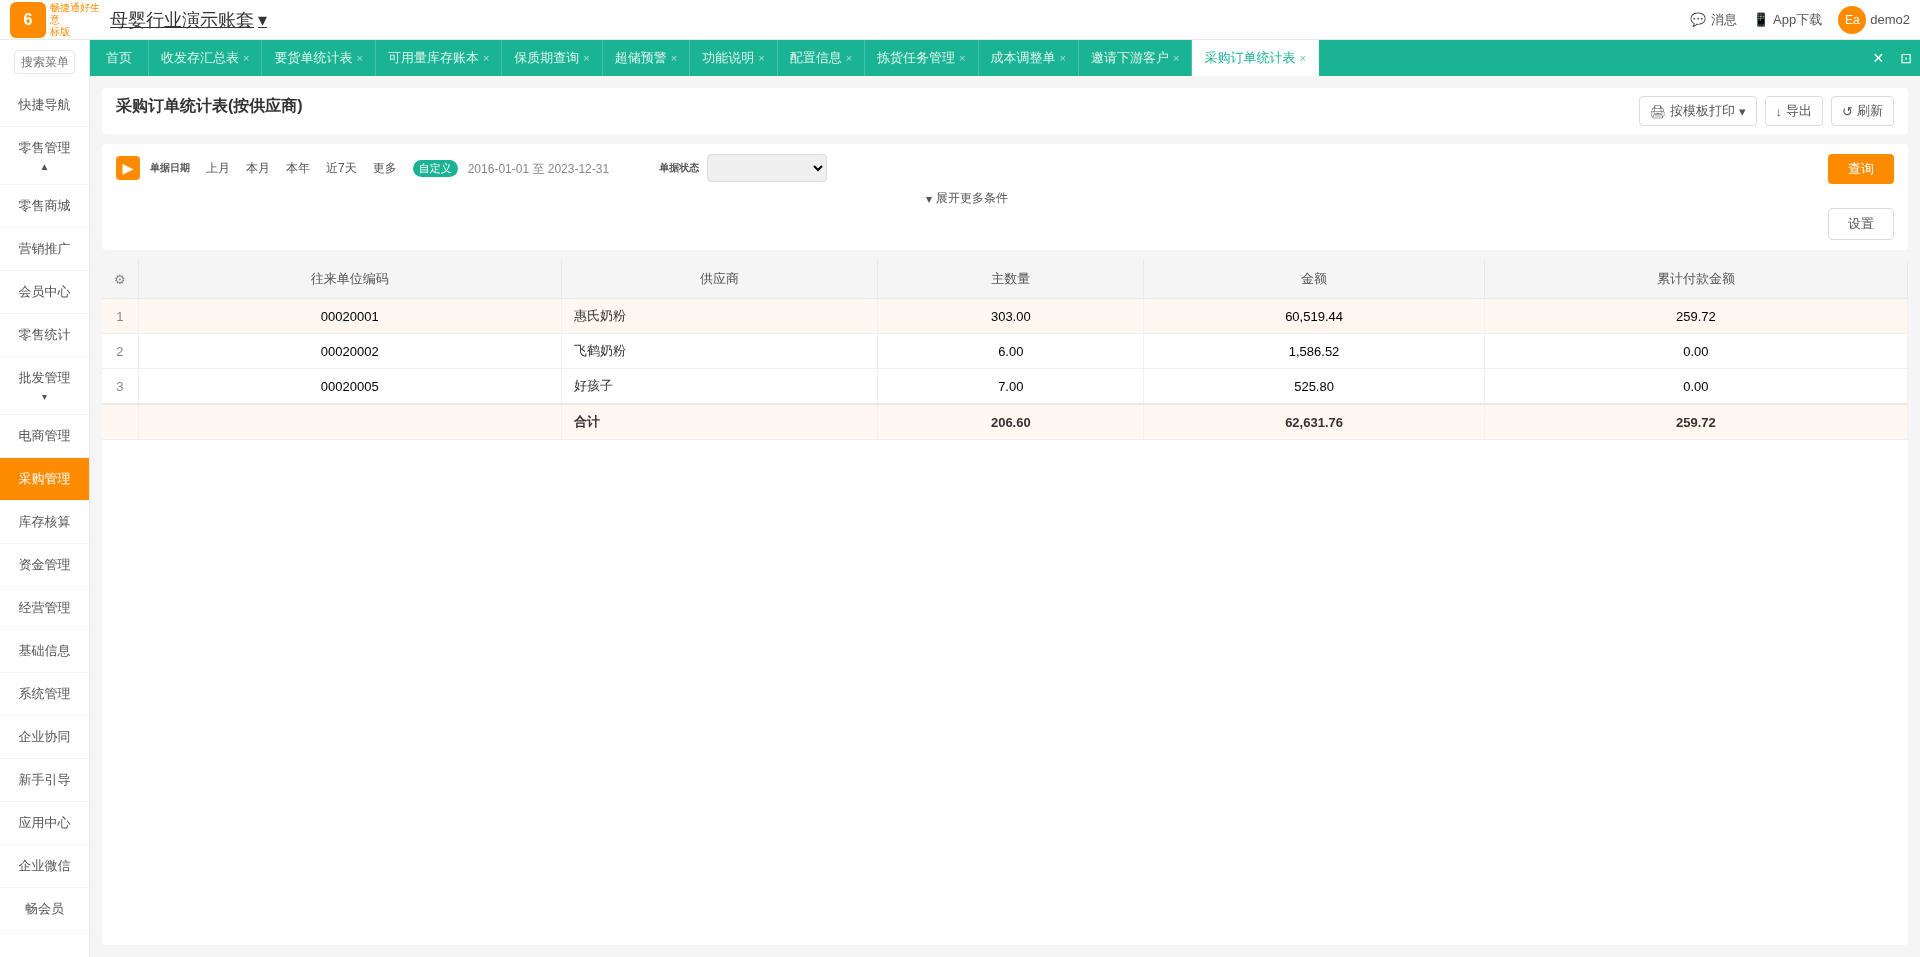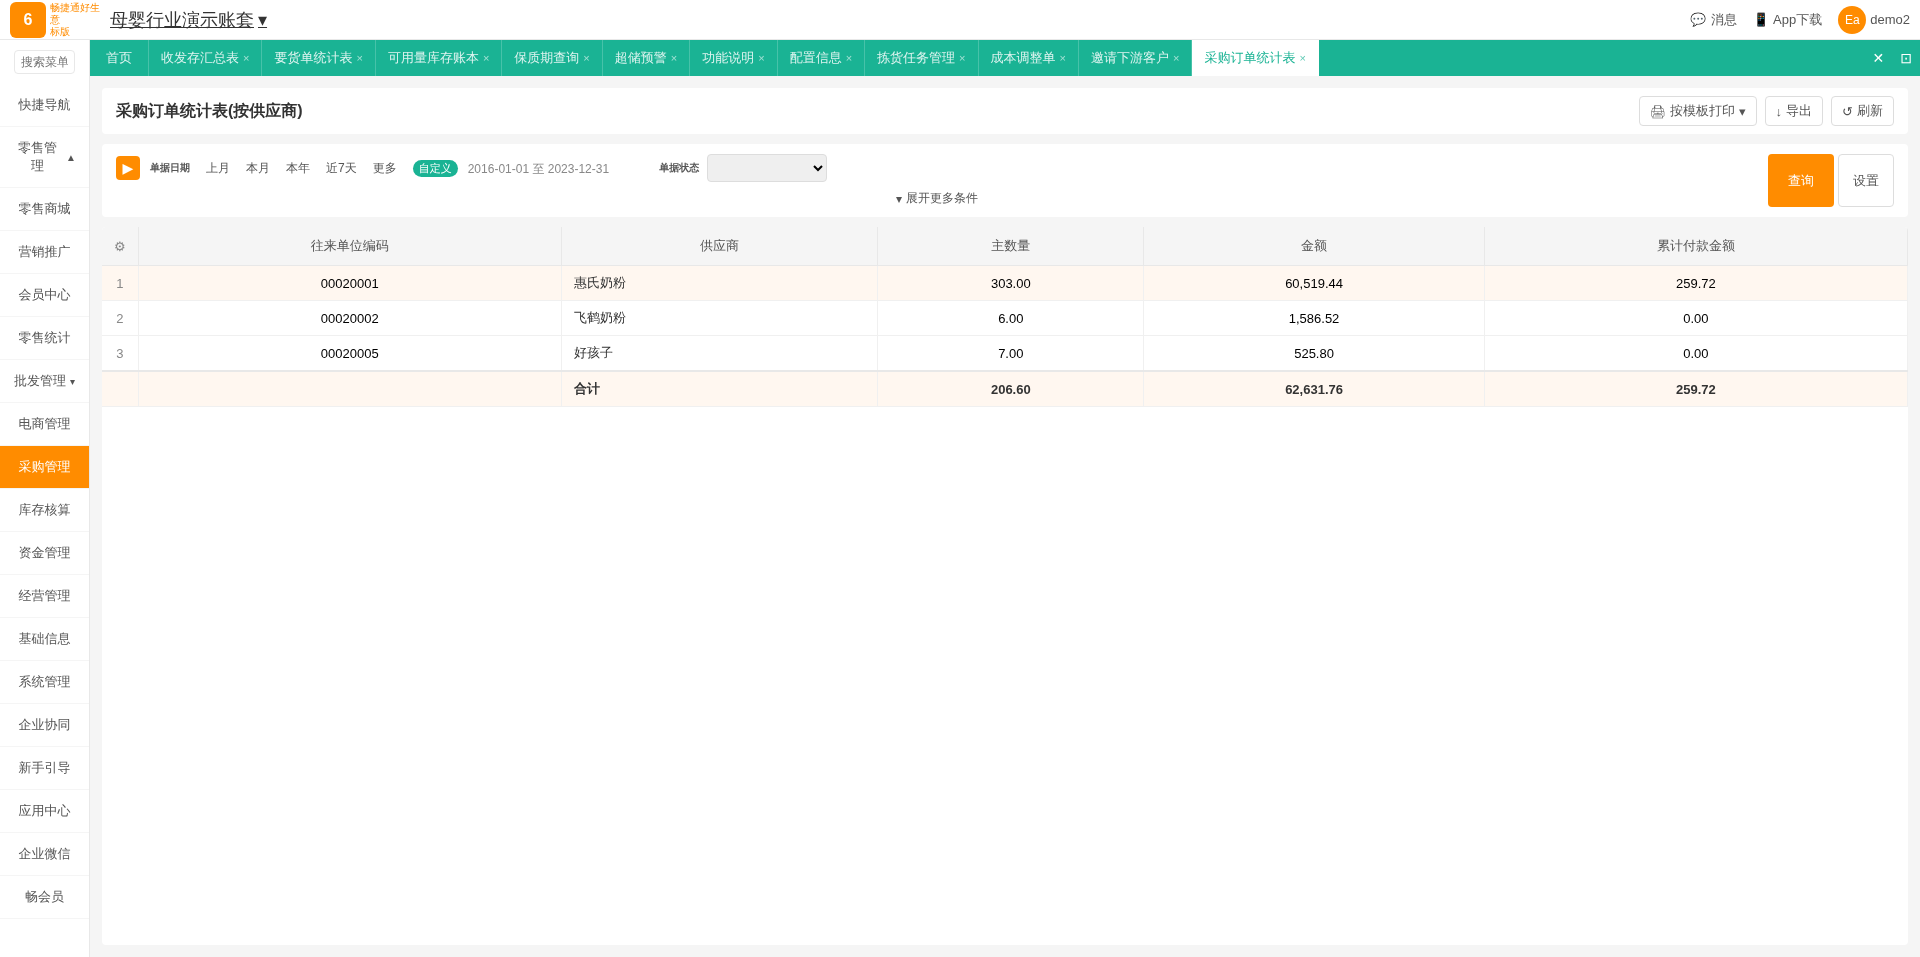--- a/index.html
+++ b/index.html
@@ -17,60 +17,60 @@
     .top-right-item { display: flex; align-items: center; gap: 4px; color: #555; cursor: pointer; font-size: 13px; }
     .avatar { width: 28px; height: 28px; border-radius: 50%; background: #ff8c00; display: flex; align-items: center; justify-content: center; color: white; font-size: 12px; }
 
     
     .main-layout { display: flex; flex: 1; overflow: hidden; }
 
     
     .sidebar { width: 90px; background: #fff; border-right: 1px solid #e8e8e8; display: flex; flex-direction: column; overflow-y: auto; flex-shrink: 0; }
     .sidebar-item { padding: 12px 13px; text-align: center; cursor: pointer; color: #555; font-size: 13px; border-bottom: 1px solid #f5f5f5; display: flex; align-items: center; justify-content: center; flex-direction: column; gap: 2px; }
     .sidebar-item.active { background: #ff8c00; color: white; }
-    .sidebar-item.has-arrow { flex-direction: row; justify-content: center; gap: 4px; }
+    .sidebar-item.has-arrow { flex-direction: column; justify-content: center; gap: 4px; }
     .sidebar-sub-arrow { font-size: 10px; }
 
     
     .content-area { flex: 1; display: flex; flex-direction: column; overflow: hidden; }
 
     
     .nav-tabs { display: flex; background: #1ab394; height: 36px; align-items: center; flex-shrink: 0; overflow: hidden; }
     .nav-tab { display: flex; align-items: center; padding: 0 12px; height: 36px; color: rgba(255,255,255,0.85); cursor: pointer; font-size: 13px; gap: 4px; white-space: nowrap; border-right: 1px solid rgba(255,255,255,0.2); flex-shrink: 0; }
     .nav-tab.active { background: #fff; color: #1ab394; font-weight: normal; }
     .nav-tab .close-btn { font-size: 11px; cursor: pointer; opacity: 0.7; }
     .nav-tab-home { padding: 0 16px; }
     .nav-end { margin-left: auto; display: flex; align-items: center; }
     .nav-end-btn { color: white; cursor: pointer; padding: 0 8px; font-size: 14px; height: 36px; display: flex; align-items: center; }
 
     
     .page-content { flex: 1; background: #f5f5f5; padding: 12px; overflow: auto; display: flex; flex-direction: column; gap: 10px; }
 
     
-    .page-header { display: flex; align-items: center; justify-content: space-between; background: #fff; padding: 8px 14px; border-radius: 4px; }
+    .page-header { display: flex; justify-content: space-between; background: #fff; padding: 8px 14px; border-radius: 4px; }
     .page-title { font-size: 16px; font-weight: bold; color: #333; }
     .page-actions { display: flex; gap: 8px; align-items: center; }
     .btn-print { display: flex; align-items: center; gap: 4px; border: 1px solid #ddd; background: #fff; padding: 5px 10px; border-radius: 4px; cursor: pointer; font-size: 13px; color: #555; }
     .btn-export { display: flex; align-items: center; gap: 4px; border: 1px solid #ddd; background: #fff; padding: 5px 10px; border-radius: 4px; cursor: pointer; font-size: 13px; color: #555; }
     .btn-refresh { display: flex; align-items: center; gap: 4px; border: 1px solid #ddd; background: #fff; padding: 5px 10px; border-radius: 4px; cursor: pointer; font-size: 13px; color: #555; }
 
     
     .filter-area { background: #fff; border-radius: 4px; padding: 10px 14px; }
     .filter-row { display: flex; align-items: center; gap: 10px; flex-wrap: wrap; }
     .filter-collapse-btn { width: 24px; height: 24px; background: #ff8c00; color: white; border: none; border-radius: 4px; cursor: pointer; display: flex; align-items: center; justify-content: center; font-size: 14px; flex-shrink: 0; }
     .filter-label { color: #555; font-size: 10px; white-space: nowrap; font-weight: bold; }
     .date-shortcuts { display: flex; gap: 4px; }
     .date-shortcut { padding: 2px 6px; font-size: 12px; cursor: pointer; color: #555; border: none; background: none; }
     .custom-date-badge { background: #1ab394; color: white; font-size: 11px; padding: 1px 6px; border-radius: 10px; }
     .filter-select { border: 1px solid #ddd; border-radius: 4px; padding: 4px 8px; font-size: 13px; min-width: 120px; height: 28px; }
     .filter-input { border: 1px solid #ddd; border-radius: 4px; padding: 4px 8px; font-size: 13px; height: 28px; flex: 1; }
     .expand-more { display: flex; align-items: center; justify-content: center; gap: 4px; margin-top: 8px; color: #555; cursor: pointer; font-size: 12px; }
 
     .btn-query { background: #ff8c00; color: white; border: none; padding: 6px 20px; border-radius: 4px; cursor: pointer; font-size: 13px; }
-    .btn-settings { background: #fff; color: #555; border: 1px solid #ddd; padding: 6px 14px; border-radius: 4px; cursor: pointer; font-size: 13px; margin-top: 0; display: block; }
+    .btn-settings { background: #fff; color: #555; border: 1px solid #ddd; padding: 6px 14px; border-radius: 4px; cursor: pointer; font-size: 13px; margin-top: 20px; display: block; }
 
     
     .table-container { background: #fff; border-radius: 4px; flex: 1; overflow: auto; }
     table { width: 100%; border-collapse: collapse; }
     thead tr { background: #f5f5f5; }
     th { padding: 10px 12px; text-align: center; color: #555; font-weight: normal; border-bottom: 1px solid #e8e8e8; border-right: 1px solid #e8e8e8; font-size: 13px; white-space: nowrap; }
     td { padding: 8px 12px; text-align: center; border-bottom: 1px solid #f0f0f0; border-right: 1px solid #f0f0f0; font-size: 13px; color: #333; }
     tr.row-highlight { background: #fff7f0; }
     .td-link { color: #000000; cursor: pointer; }
     .td-left { text-align: left; }
@@ -283,21 +283,21 @@
                     <option value=""></option>
                   </select>
                 </div>
 
               </div>
               <div class="expand-more">
                 <span>▾</span>
                 <span>展开更多条件</span>
               </div>
             </div>
-            <div style="display:flex; flex-direction:row; gap:4px; flex-shrink:0;">
+            <div style="display:flex; flex-direction:column; gap:4px; flex-shrink:0;">
               <button class="btn-query">查询</button>
               <button class="btn-settings">设置</button>
             </div>
           </div>
         </div>
 
         <div class="table-container">
           <table>
             <thead>
               <tr>

